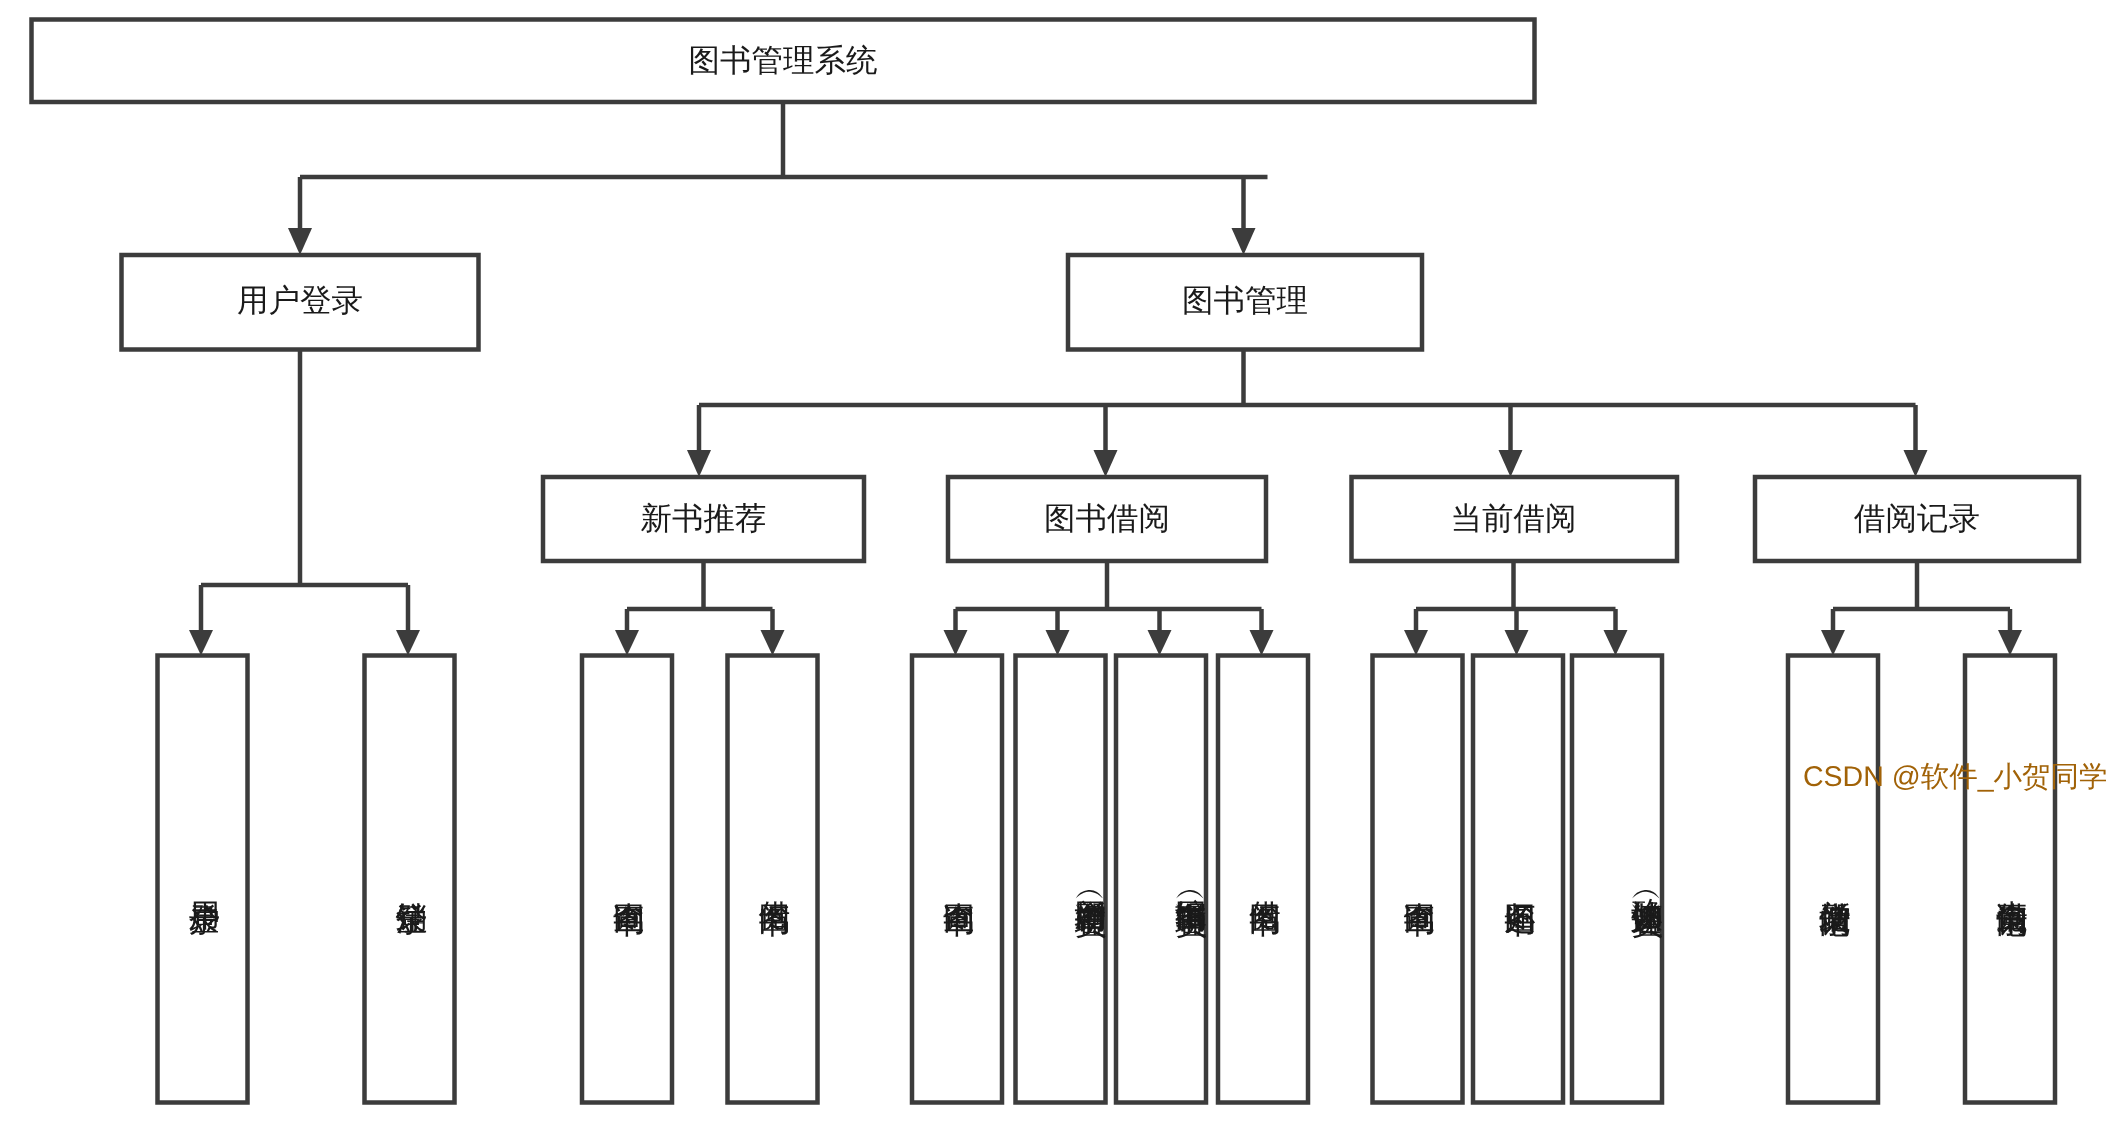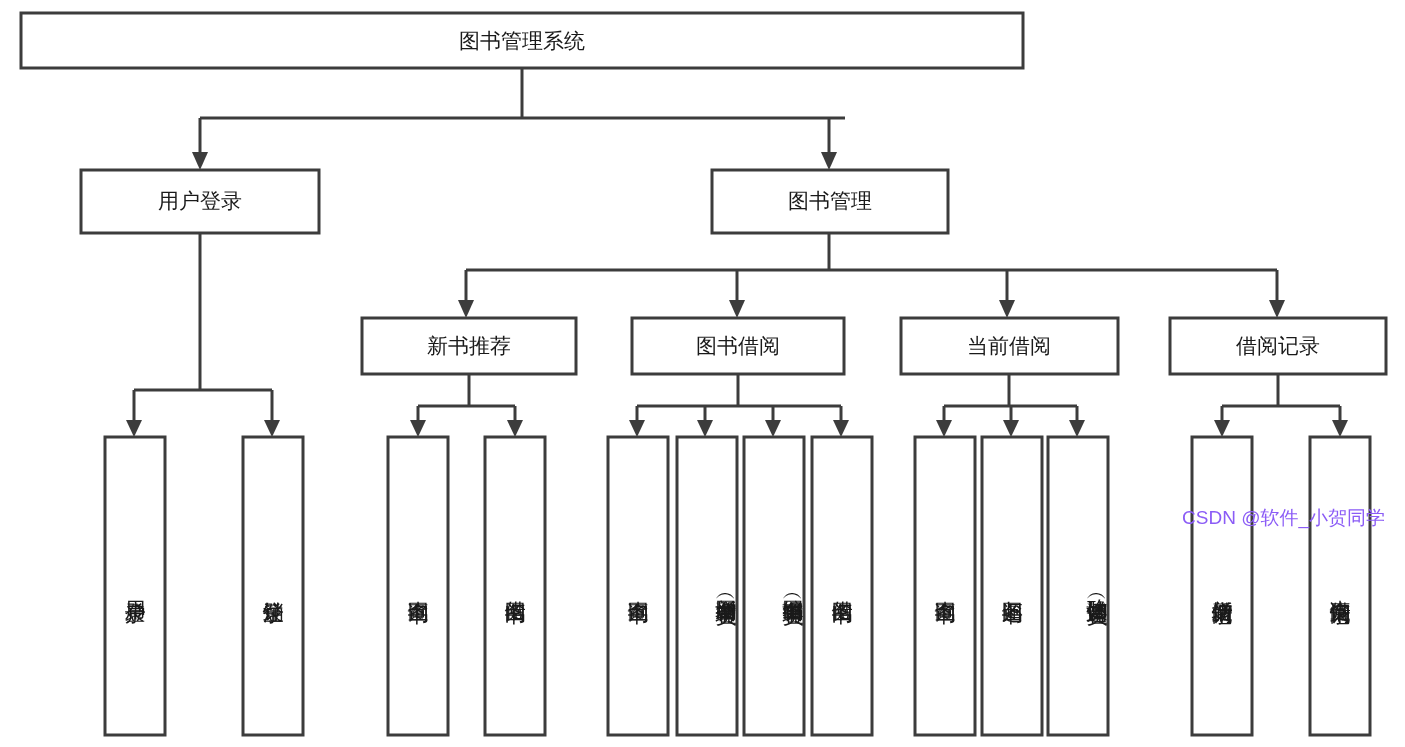--- a/index.html
+++ b/index.html
@@ -56,25 +56,25 @@
     line-height: 1.08;
     letter-spacing: 1px;
     display: flex;
     align-items: center;
     justify-content: center;
     white-space: nowrap;
     pointer-events: none;
   }
   .watermark {
     position: absolute;
-    right: 20px;
+    right: 0;
     bottom: 6px;
     font-family: "Liberation Sans", "DejaVu Sans", sans-serif;
     font-size: 19px;
-    color: #8b5cf6;
+    color: #a16207;
     white-space: nowrap;
   }
 </style>
 </head>
 <body>
 
 <div id="diagram-root">
 
   <svg class="diagram" viewBox="0 0 1405 747" xmlns="http://www.w3.org/2000/svg">
 

